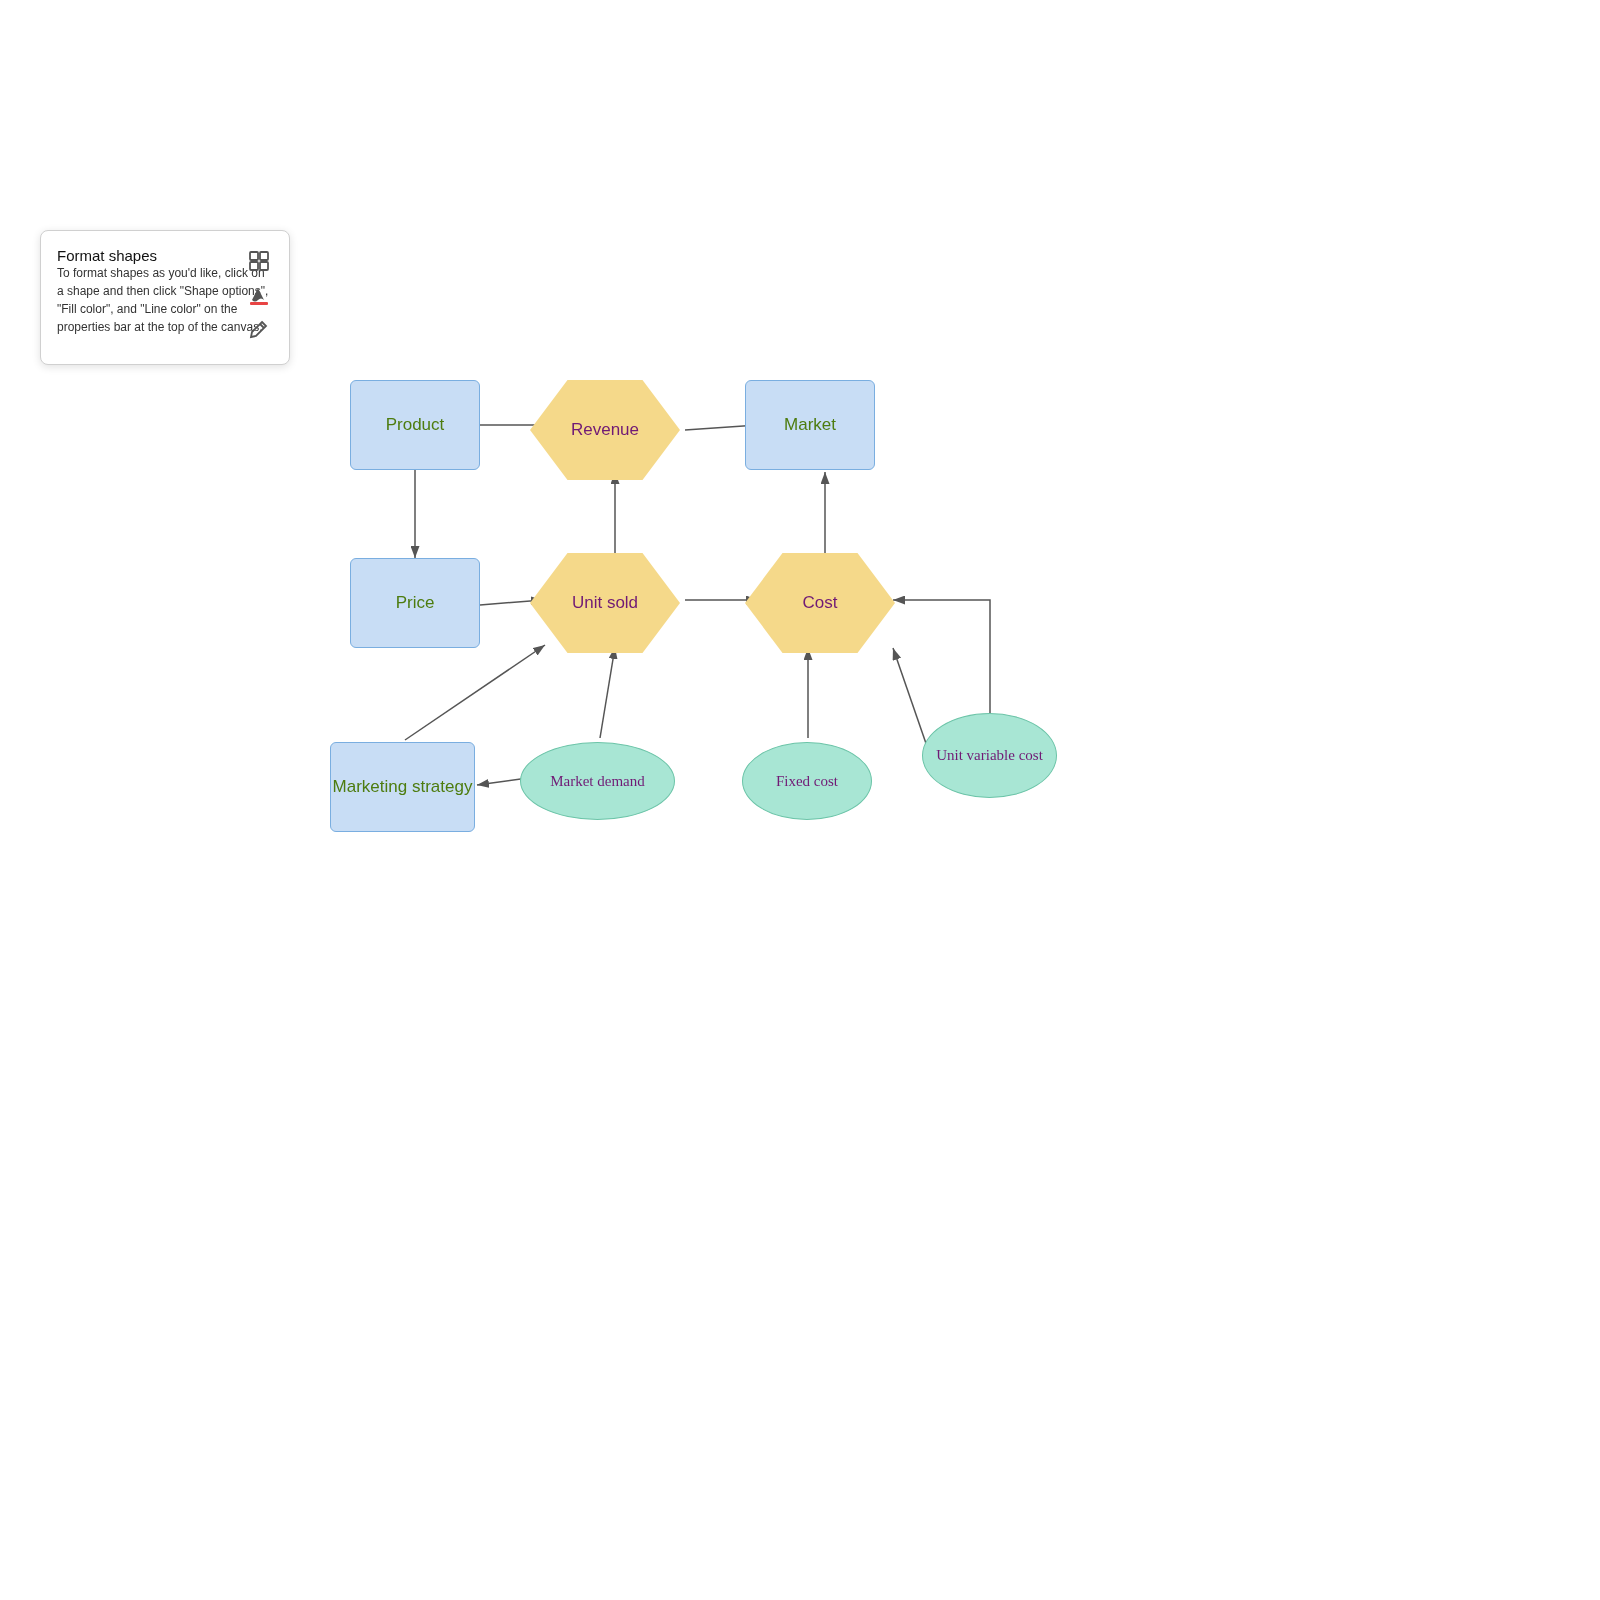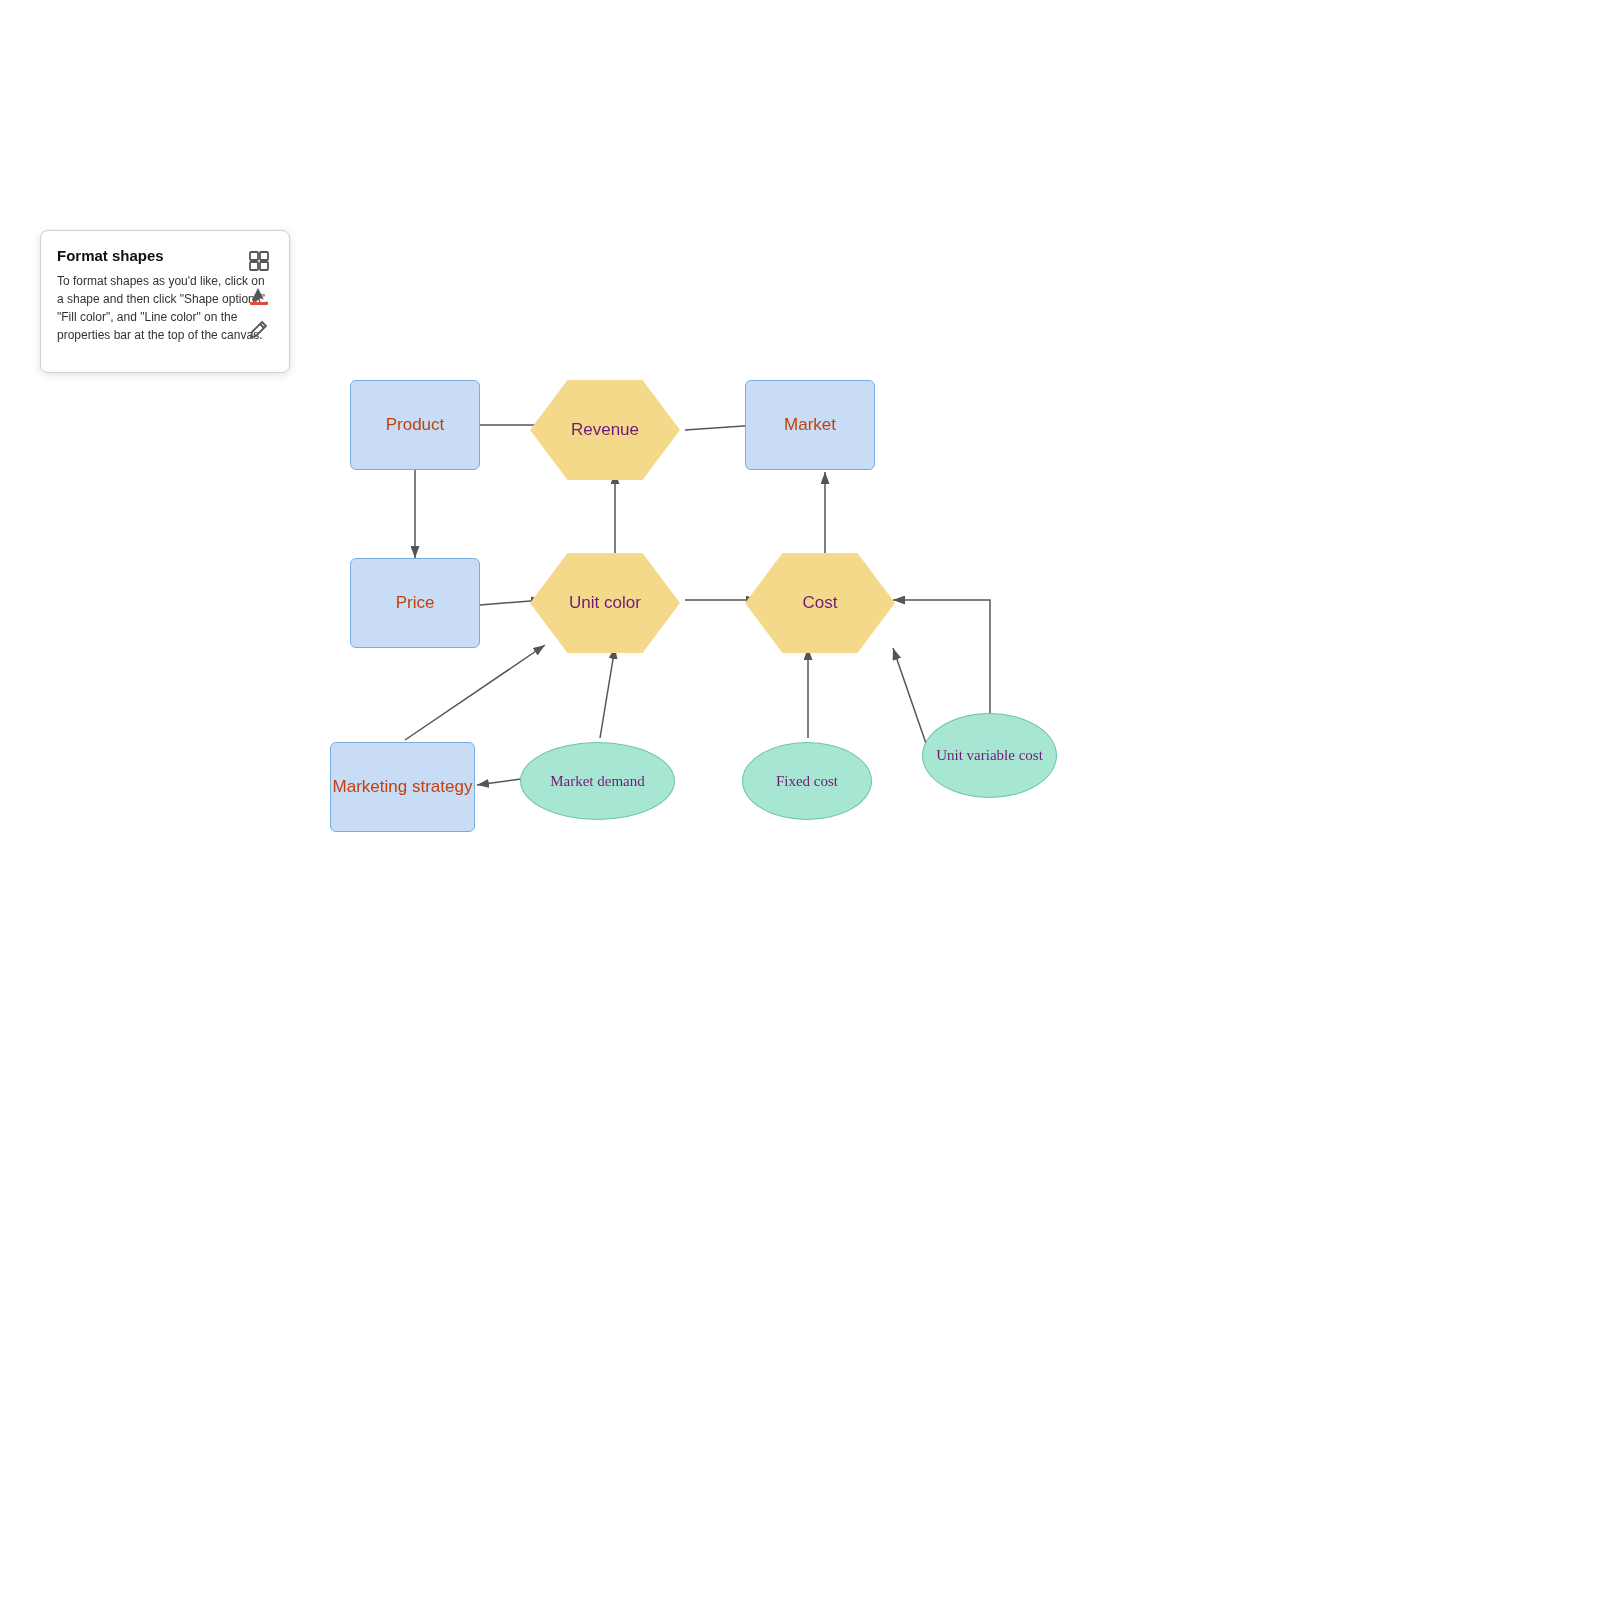--- a/index.html
+++ b/index.html
@@ -19,23 +19,22 @@
       left: 40px;
       width: 250px;
       background: #fff;
       border: 1px solid #d0d0d0;
       border-radius: 8px;
       padding: 16px;
       box-shadow: 0 2px 8px rgba(0,0,0,0.12);
       z-index: 10;
     }
     .tooltip-title {
-      font-weight: 700;
+      font-weight: 400;
       font-size: 15px;
-      margin-bottom: 8px;
       color: #111;
     }
     .tooltip-text {
       font-size: 12px;
       color: #333;
       line-height: 1.5;
       margin-bottom: 12px;
     }
     .tooltip-icons {
       display: flex;
@@ -64,21 +63,21 @@
     }
 
     
     .shape {
       position: absolute;
       display: flex;
       align-items: center;
       justify-content: center;
       text-align: center;
       font-size: 17px;
-      color: #c2410c;
+      color: #4d7c0f;
       cursor: pointer;
     }
 
     
     .rect-blue {
       background: #c8ddf5;
       border: 1.5px solid #7aaee0;
       border-radius: 6px;
     }
     .hexagon {
@@ -194,21 +193,21 @@
 
   <div class="shape rect-blue" style="left:745px; top:380px; width:130px; height:90px;">
     <span>Market</span>
   </div>
 
   <div class="shape rect-blue" style="left:350px; top:558px; width:130px; height:90px;">
     <span>Price</span>
   </div>
 
   <div class="hexagon" style="position:absolute; left:530px; top:553px; width:150px; height:100px;">
-    <span>Unit color</span>
+    <span>Unit sold</span>
   </div>
 
   <div class="hexagon" style="position:absolute; left:745px; top:553px; width:150px; height:100px;">
     <span>Cost</span>
   </div>
 
   <div class="shape rect-blue" style="left:330px; top:742px; width:145px; height:90px;">
     <span>Marketing strategy</span>
   </div>
 

